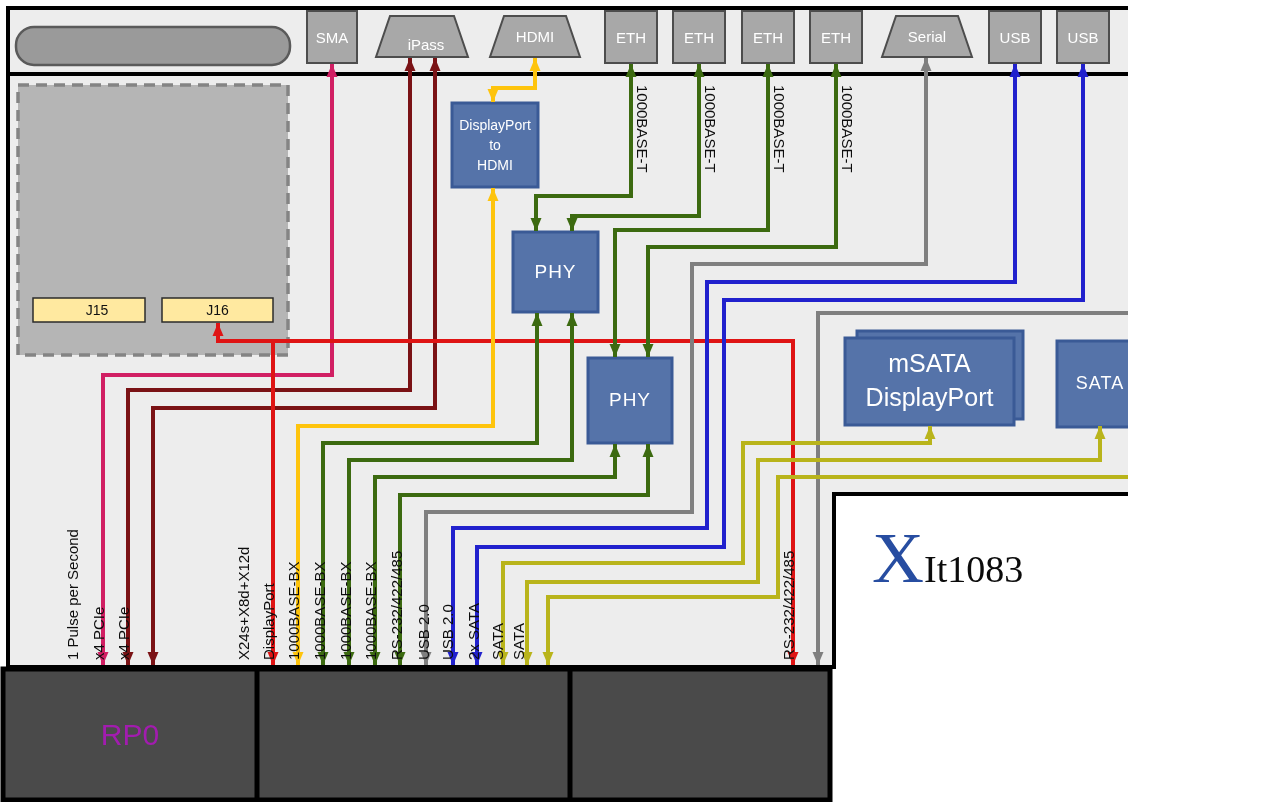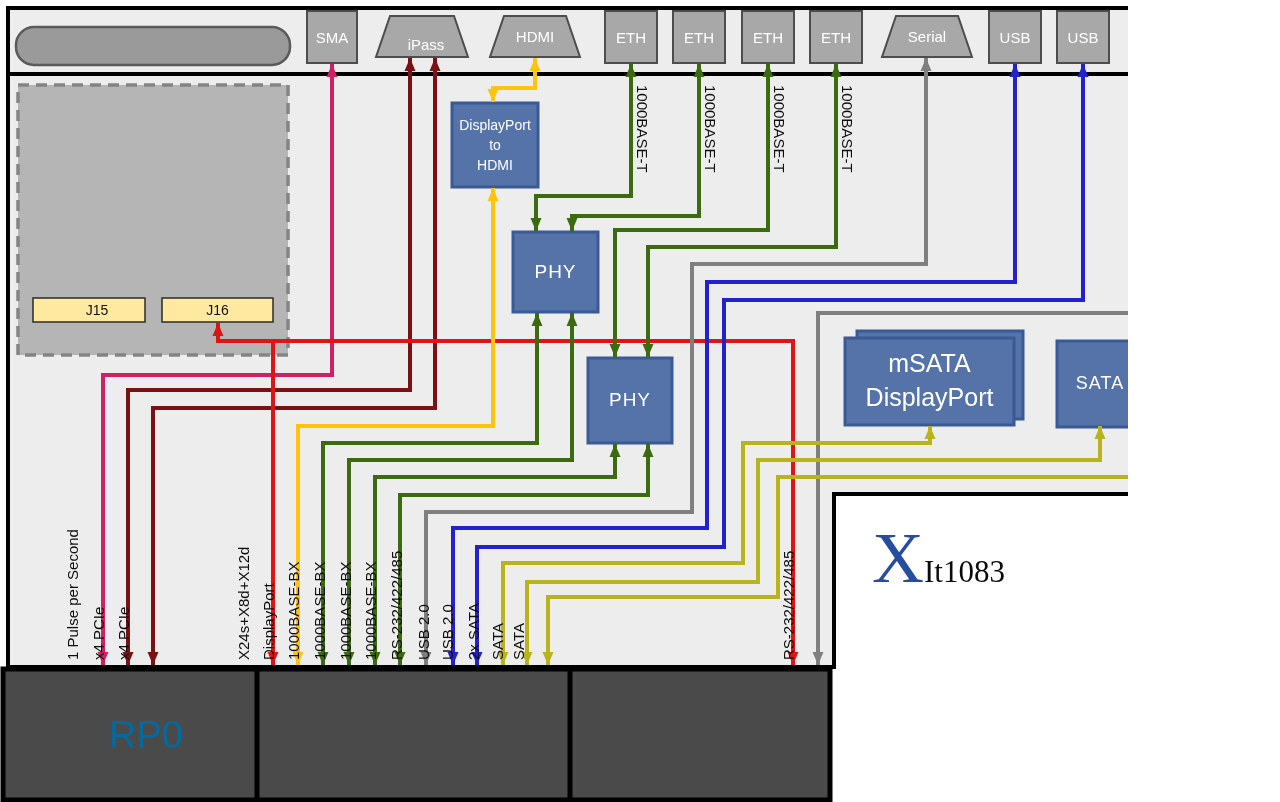--- a/index.html
+++ b/index.html
@@ -9,30 +9,30 @@
   .ov{position:absolute;display:flex;align-items:center;justify-content:center;
       text-align:center;pointer-events:none;}
   .conn-label{color:#ffffff;font-size:15px;}
   .xim-title{color:#8d8d8d;font-size:37px;font-weight:bold;letter-spacing:2px;}
   .jbox-label{color:#111111;font-size:14px;}
   .blue-label{color:#ffffff;}
   .dp-label{font-size:14px;line-height:1.45;}
   .phy-label{font-size:19px;letter-spacing:1px;}
   .msata-label{font-size:25px;line-height:1.35;}
   .sata-label{font-size:18px;letter-spacing:1px;}
-  .rp-label{color:#0369a1;font-size:38px;margin-left:16px;}
+  .rp-label{color:#a21caf;font-size:30px;}
   .vlabel-t{position:absolute;width:115px;height:18px;font-size:15px;line-height:18px;
             color:#0d0d0d;white-space:nowrap;transform:rotate(90deg);
             transform-origin:0 0;text-align:left;}
   .vlabel-b{position:absolute;width:172px;height:18px;font-size:15px;line-height:18px;
             color:#0d0d0d;white-space:nowrap;transform:rotate(-90deg);
             transform-origin:0 100%;text-align:left;}
   .logo{position:absolute;left:872px;top:522px;font-family:"Liberation Serif", serif;}
   .logo .logo-x{font-size:72px;color:#274da1;line-height:1;}
-  .logo .logo-rest{font-size:31px;color:#0b0b0b;line-height:1;}
+  .logo .logo-rest{font-size:38px;color:#0b0b0b;line-height:1;}
 </style>
 </head>
 <body>
 
 <div id="stage">
 
 <svg width="1280" height="802" viewBox="0 0 1280 802">
 
   <rect x="8" y="8" width="1264" height="66" fill="#ededed" stroke="#000000" stroke-width="4"></rect>
 

